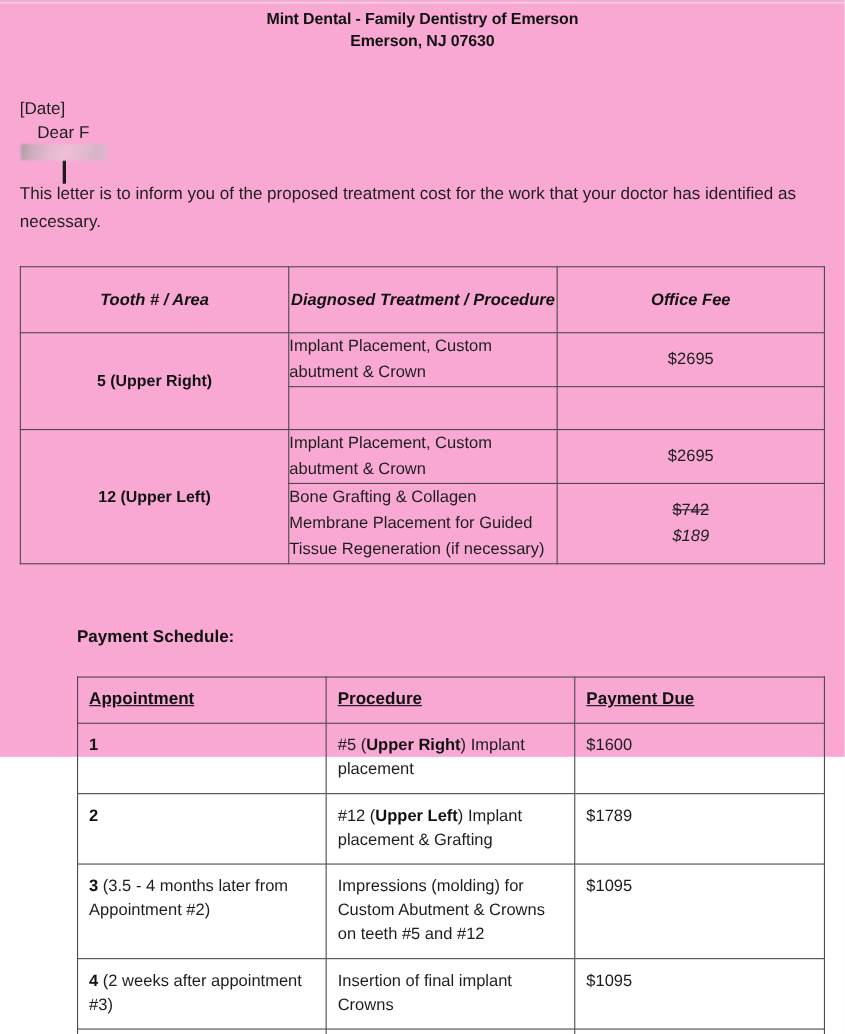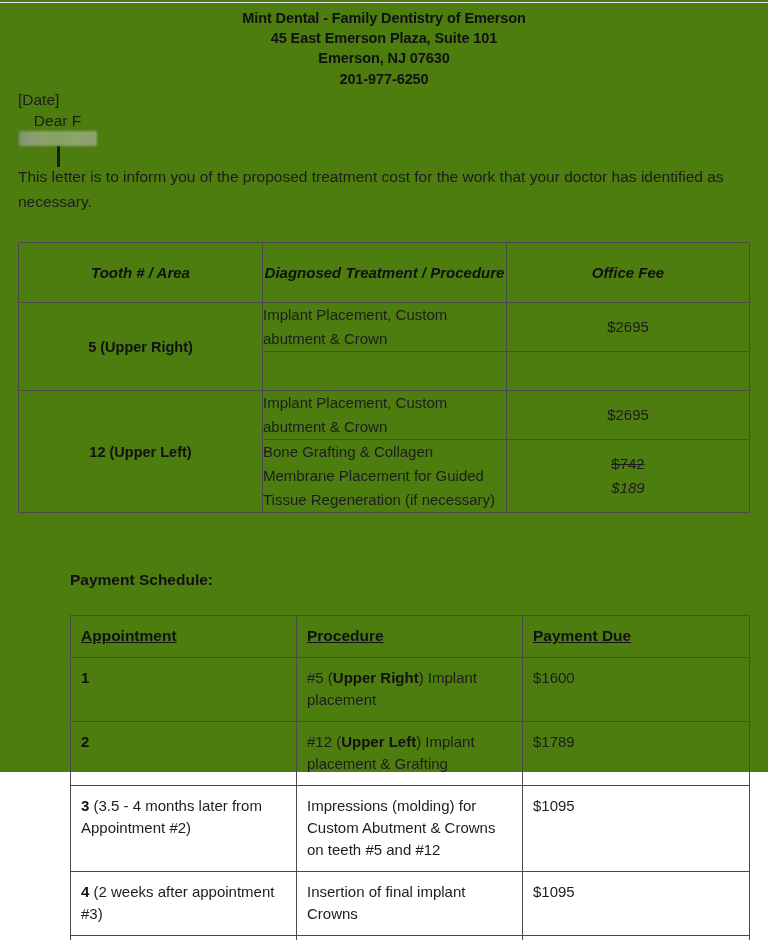--- a/index.html
+++ b/index.html
@@ -15,22 +15,22 @@
     overflow: hidden;
     font-family: "Liberation Sans", sans-serif;
     color: #181818;
     -webkit-font-smoothing: antialiased;
   }
 
   .page {
     position: absolute;
     left: 0; top: 0;
     width: 768px;
-    height: 772px;
-    background: #4d7c0f;
+    height: 688px;
+    background: #f9a8d4;
     box-sizing: border-box;
   }
 
   
   .page-top-rule {
     position: absolute;
     left: 0; top: 2px;
     width: 768px;
     height: 1px;
     background: #e6e6e6;
@@ -223,23 +223,21 @@
 </style>
 </head>
 <body>
 
 <div class="page">
 
   <div class="page-top-rule"></div>
 
   <div class="letterhead">
     <div class="lh-line">Mint Dental - Family Dentistry of Emerson</div>
-    <div class="lh-line">45 East Emerson Plaza, Suite 101</div>
     <div class="lh-line">Emerson, NJ 07630</div>
-    <div class="lh-line">201-977-6250</div>
   </div>
 
   <div class="date-line">[Date]</div>
 
   <div class="salutation">
     <span>Dear F</span>
     <span class="redaction"></span>
     <span class="text-caret"></span>
   </div>
 

